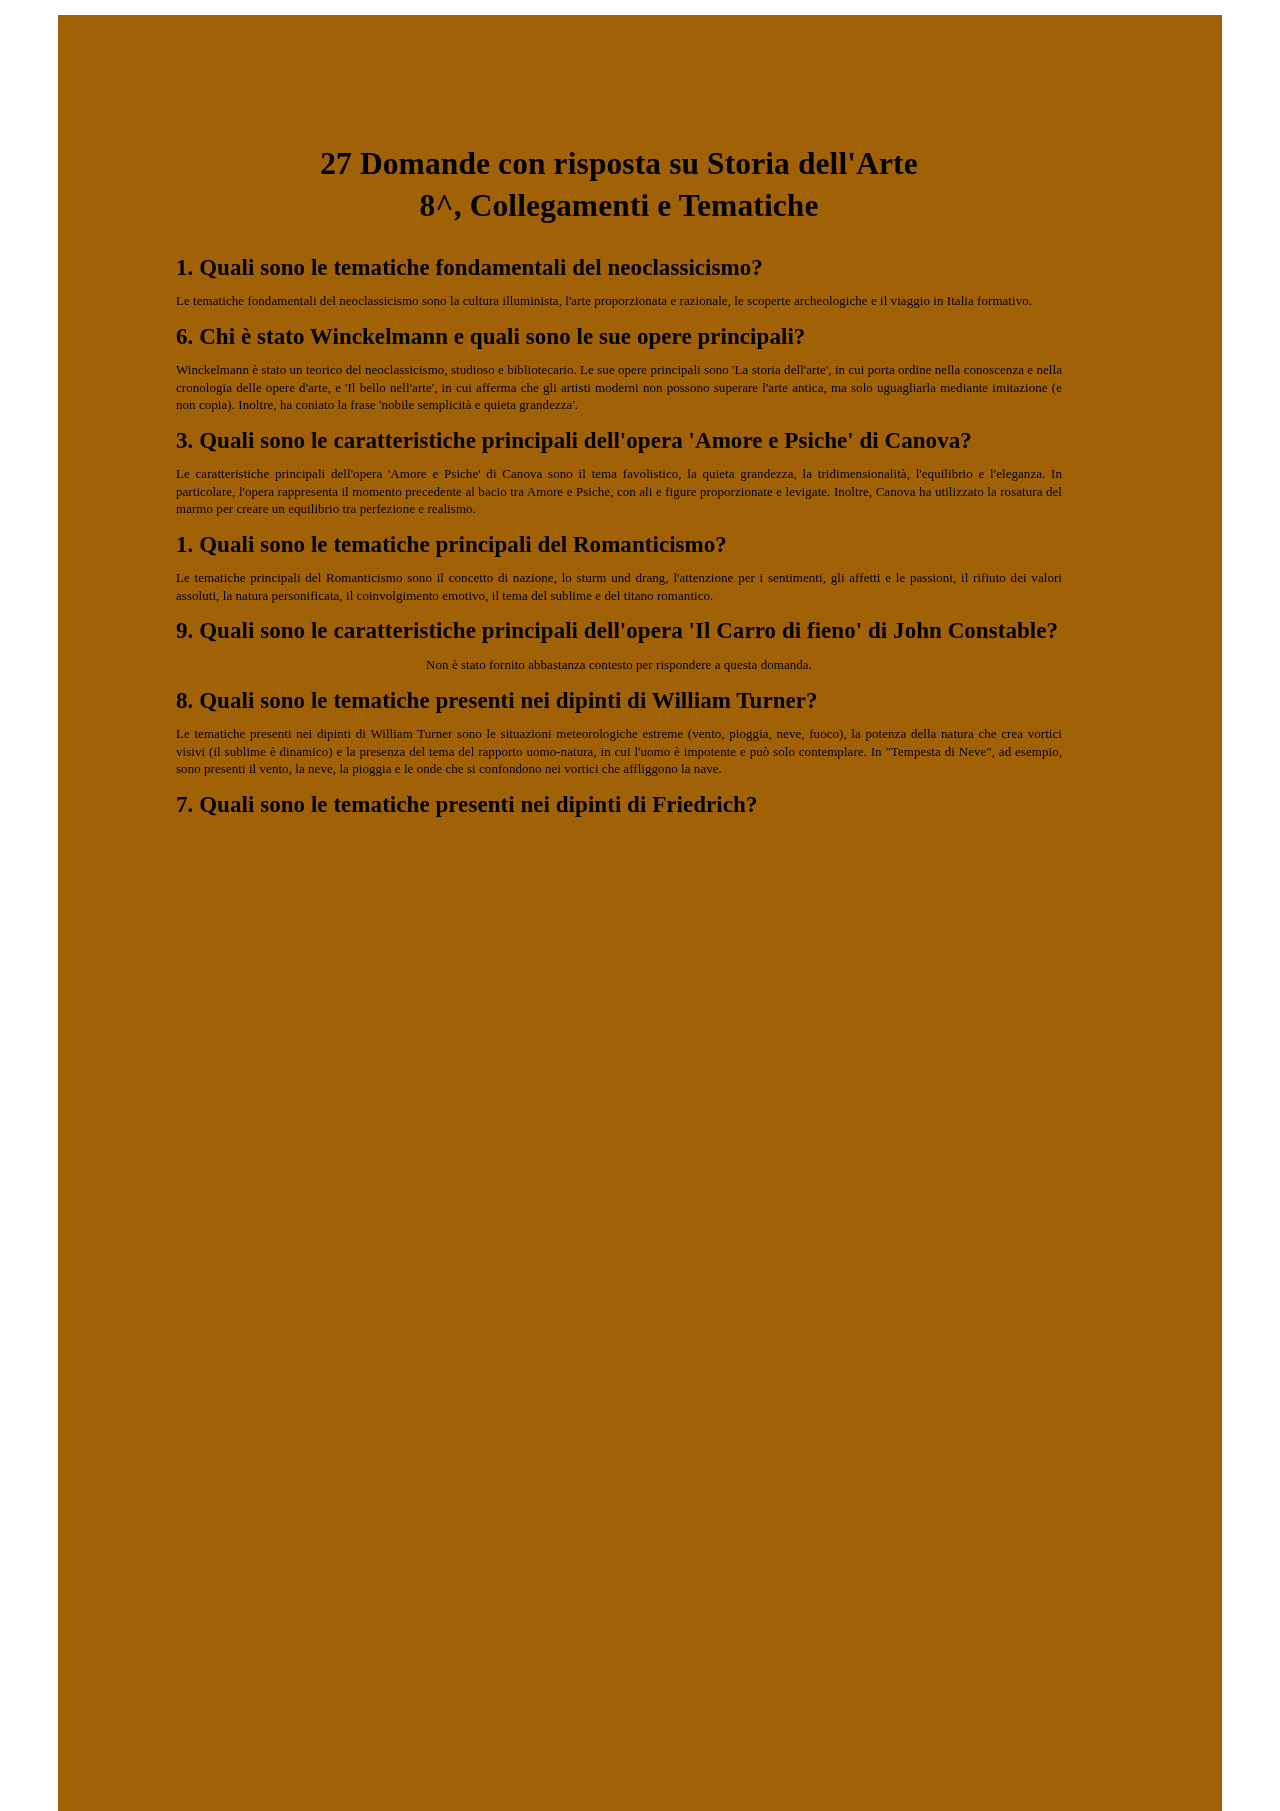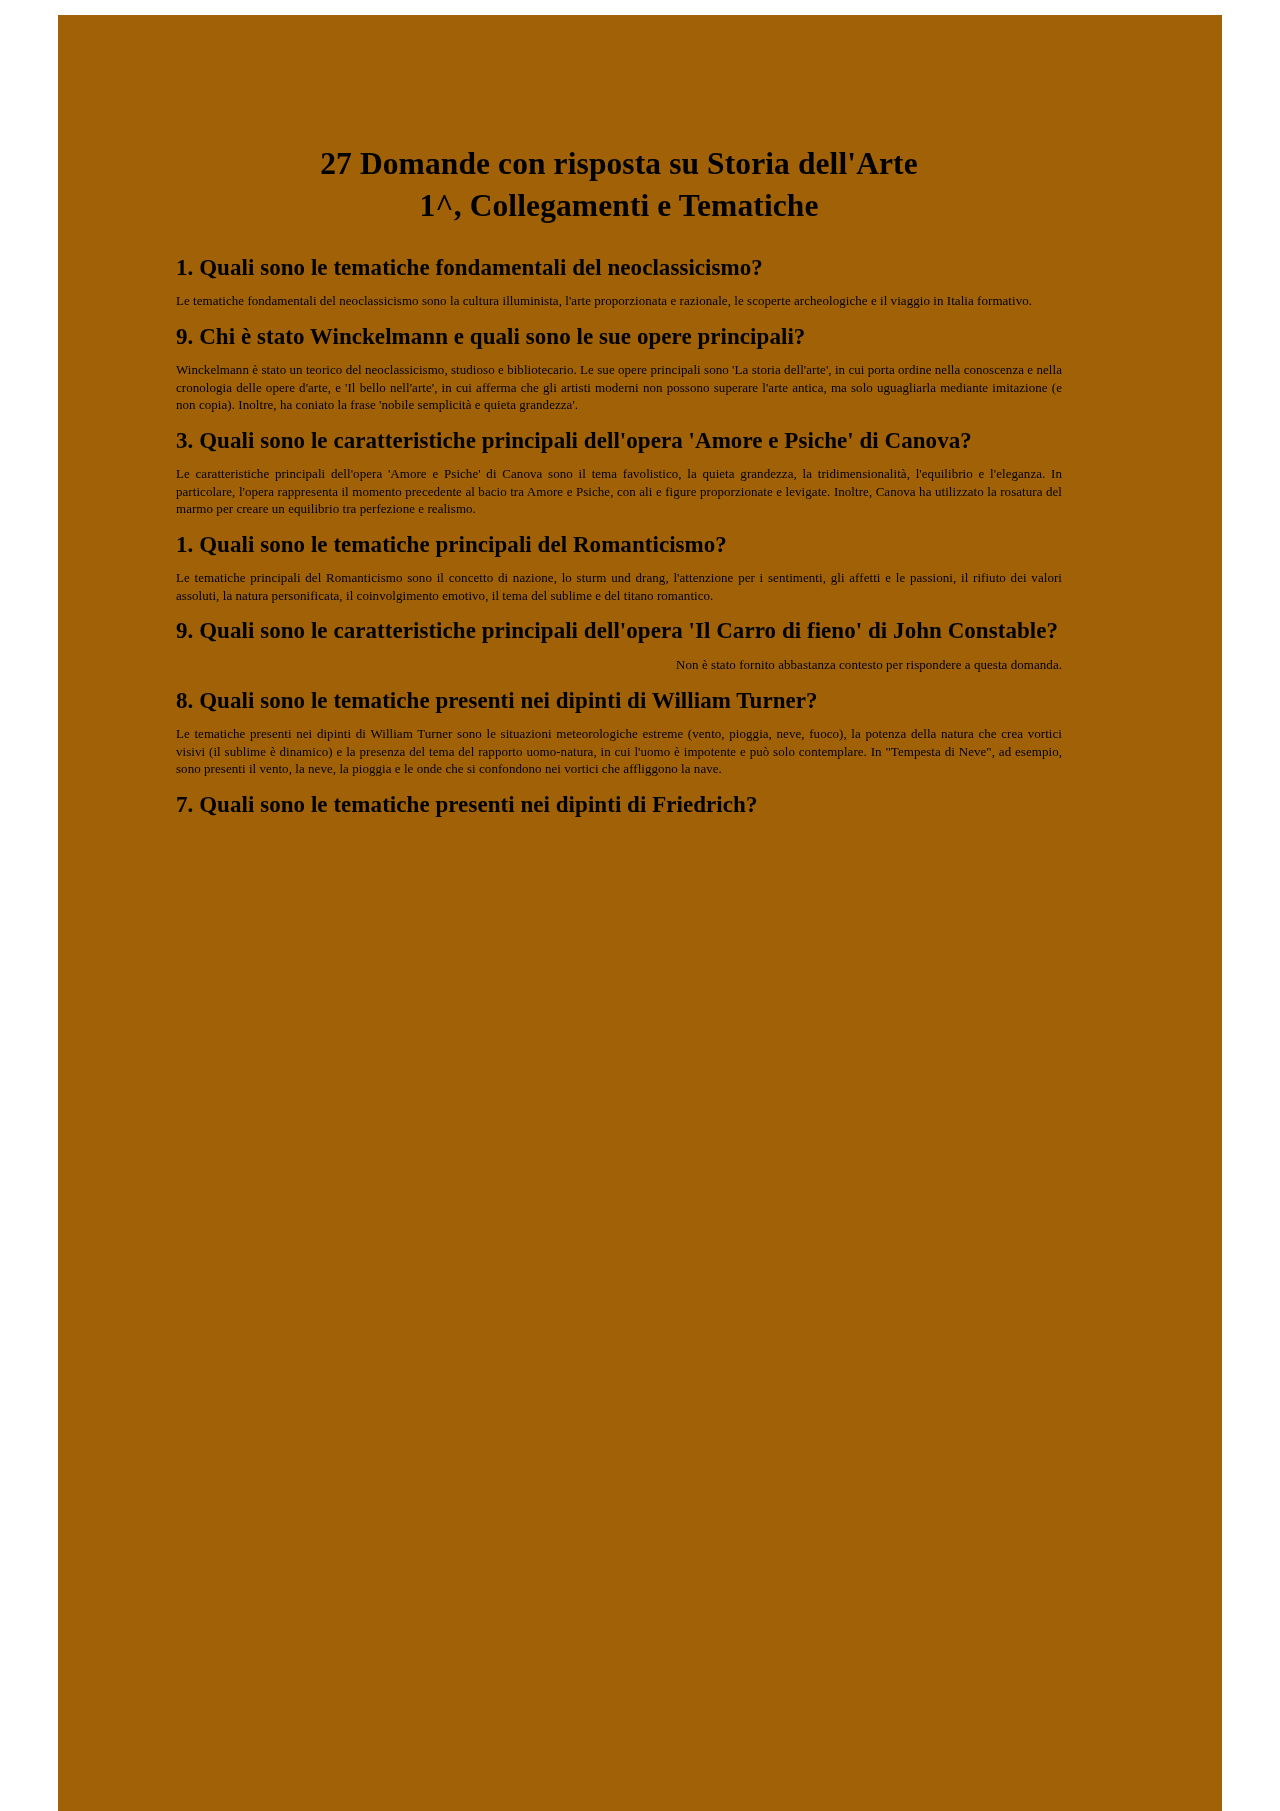--- a/index.html
+++ b/index.html
@@ -54,41 +54,41 @@
     text-justify: inter-word;
     letter-spacing: 0.05px;
   }
   .answer:last-child {
     margin-bottom: 0;
   }
   .qa-block + .qa-block {
     margin-top: 12px;
   }
   .answer.single-line {
-    text-align: right;
+    text-align: center;
   }
 </style>
 </head>
 <body>
 
 <div class="page">
   <div class="content">
 
     <h1 class="doc-title">
       <span>27 Domande con risposta su Storia dell'Arte</span><br>
-      <span>1^, Collegamenti e Tematiche</span>
+      <span>8^, Collegamenti e Tematiche</span>
     </h1>
 
     <div class="qa-block">
       <h2 class="question">1. Quali sono le tematiche fondamentali del neoclassicismo?</h2>
       <p class="answer">Le tematiche fondamentali del neoclassicismo sono la cultura illuminista, l'arte proporzionata e razionale, le scoperte archeologiche e il viaggio in Italia formativo.</p>
     </div>
 
     <div class="qa-block">
-      <h2 class="question">9. Chi è stato Winckelmann e quali sono le sue opere principali?</h2>
+      <h2 class="question">6. Chi è stato Winckelmann e quali sono le sue opere principali?</h2>
       <p class="answer">Winckelmann è stato un teorico del neoclassicismo, studioso e bibliotecario. Le sue opere principali sono 'La storia dell'arte', in cui porta ordine nella conoscenza e nella cronologia delle opere d'arte, e 'Il bello nell'arte', in cui afferma che gli artisti moderni non possono superare l'arte antica, ma solo uguagliarla mediante imitazione (e non copia). Inoltre, ha coniato la frase 'nobile semplicità e quieta grandezza'.</p>
     </div>
 
     <div class="qa-block">
       <h2 class="question">3. Quali sono le caratteristiche principali dell'opera 'Amore e Psiche' di Canova?</h2>
       <p class="answer">Le caratteristiche principali dell'opera 'Amore e Psiche' di Canova sono il tema favolistico, la quieta grandezza, la tridimensionalità, l'equilibrio e l'eleganza. In particolare, l'opera rappresenta il momento precedente al bacio tra Amore e Psiche, con ali e figure proporzionate e levigate. Inoltre, Canova ha utilizzato la rosatura del marmo per creare un equilibrio tra perfezione e realismo.</p>
     </div>
 
     <div class="qa-block">
       <h2 class="question">1. Quali sono le tematiche principali del Romanticismo?</h2>

